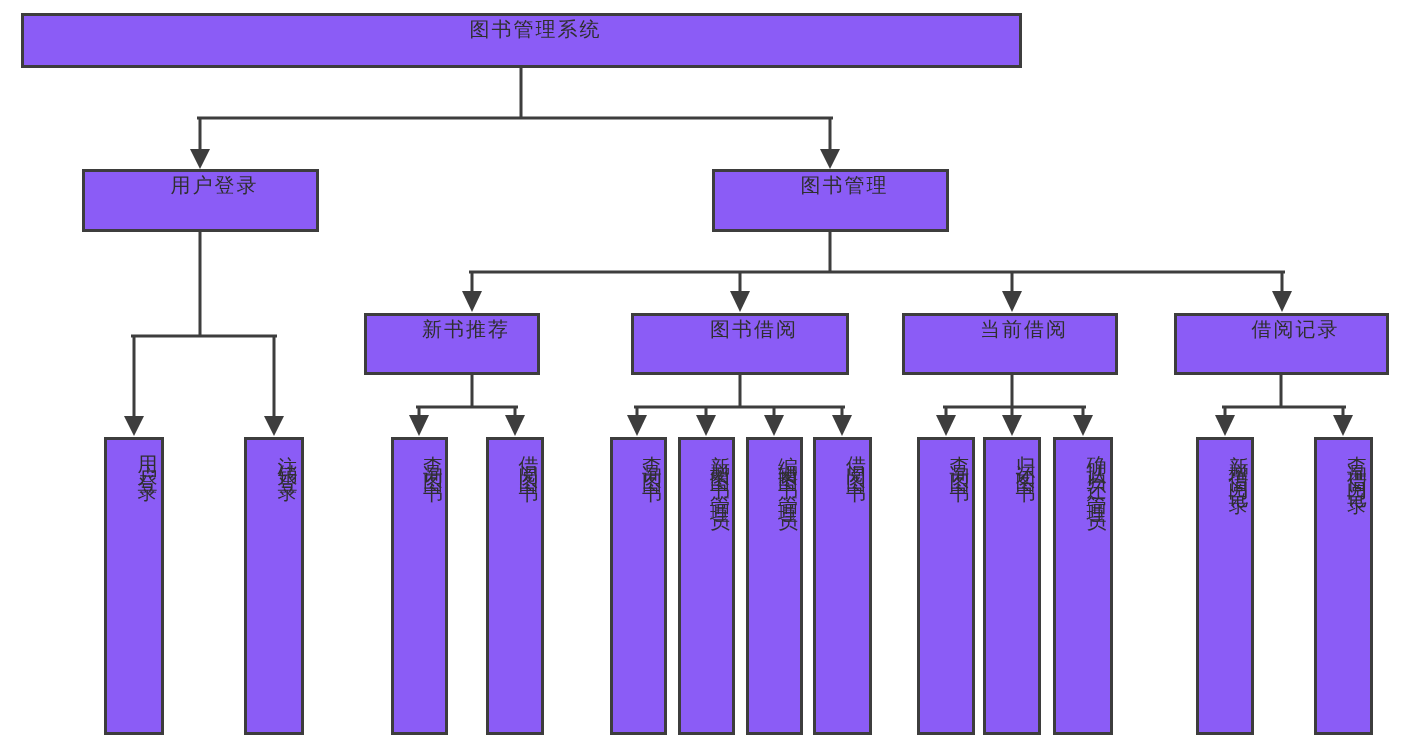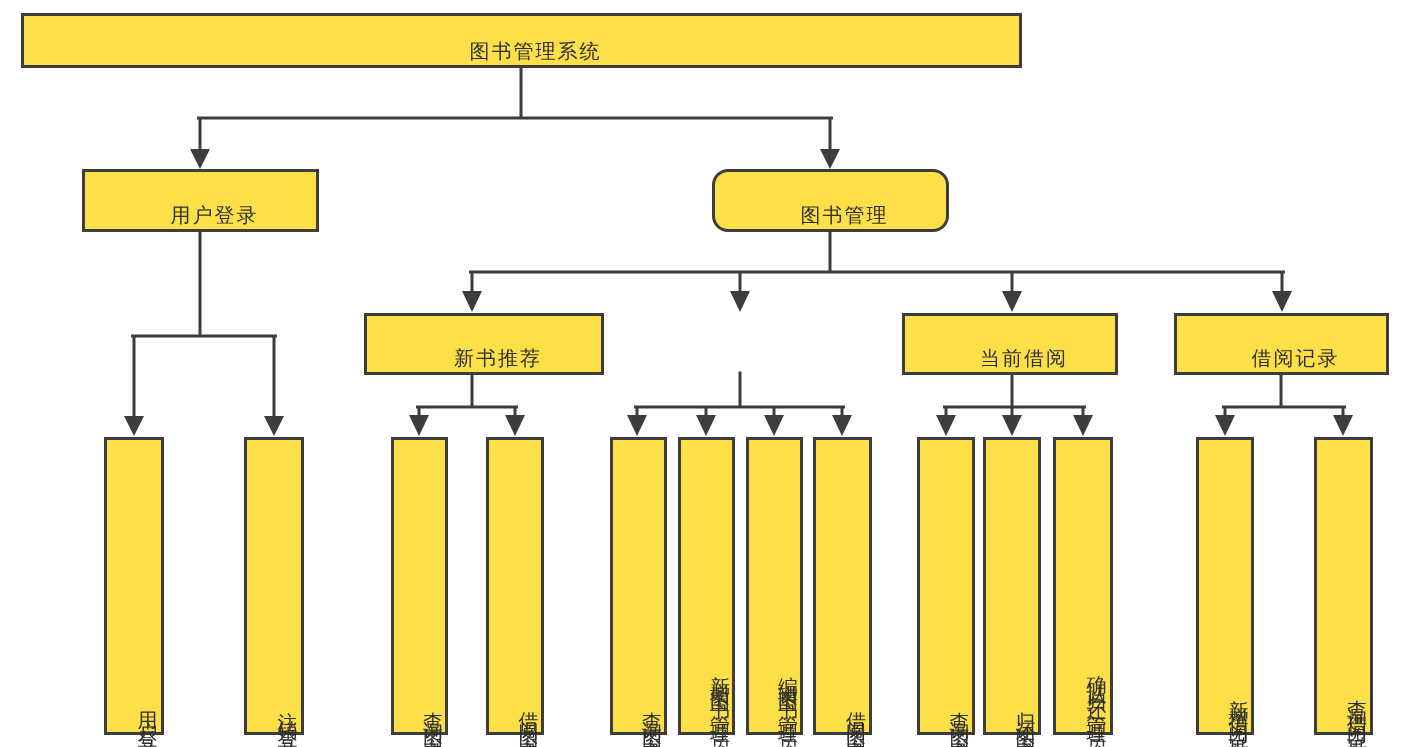--- a/index.html
+++ b/index.html
@@ -17,24 +17,24 @@
   }
   .wires {
     position: absolute;
     left: 0;
     top: 0;
     pointer-events: none;
   }
   .box {
     position: absolute;
     box-sizing: border-box;
-    background: #fde047;
+    background: #8b5cf6;
     border: 3px solid #3d3d3d;
     display: flex;
-    align-items: flex-end;
+    align-items: flex-start;
     justify-content: center;
     color: #2f2f2f;
     padding-left: 28px;
   }
   .hbox {
     font-size: 20px;
     letter-spacing: 2px;
     white-space: nowrap;
   }
   .vbox {
@@ -109,26 +109,29 @@
     </g>
   </svg>
 
   <div class="box hbox" style="left:21px;top:13px;width:1001px;height:55px;">
     <span>图书管理系统</span>
   </div>
 
   <div class="box hbox" style="left:82px;top:169px;width:237px;height:63px;">
     <span>用户登录</span>
   </div>
-  <div class="box hbox" style="left:712px;top:169px;width:237px;height:63px;border-radius:16px;">
+  <div class="box hbox" style="left:712px;top:169px;width:237px;height:63px;">
     <span>图书管理</span>
   </div>
 
-  <div class="box hbox" style="left:364px;top:313px;width:240px;height:62px;">
+  <div class="box hbox" style="left:364px;top:313px;width:176px;height:62px;">
     <span>新书推荐</span>
+  </div>
+  <div class="box hbox" style="left:631px;top:313px;width:218px;height:62px;">
+    <span>图书借阅</span>
   </div>
   <div class="box hbox" style="left:902px;top:313px;width:216px;height:62px;">
     <span>当前借阅</span>
   </div>
   <div class="box hbox" style="left:1174px;top:313px;width:215px;height:62px;">
     <span>借阅记录</span>
   </div>
 
   <div class="box vbox" style="left:104px;width:60px;">
     <span class="vtext">用户登录</span>

